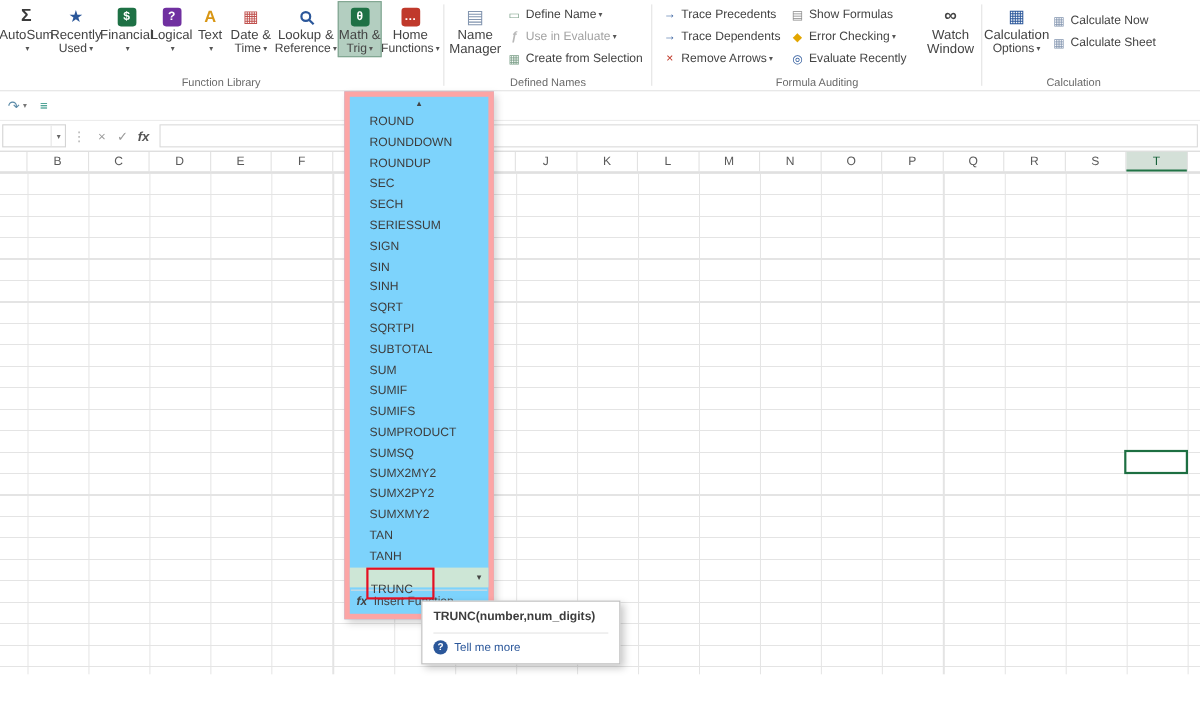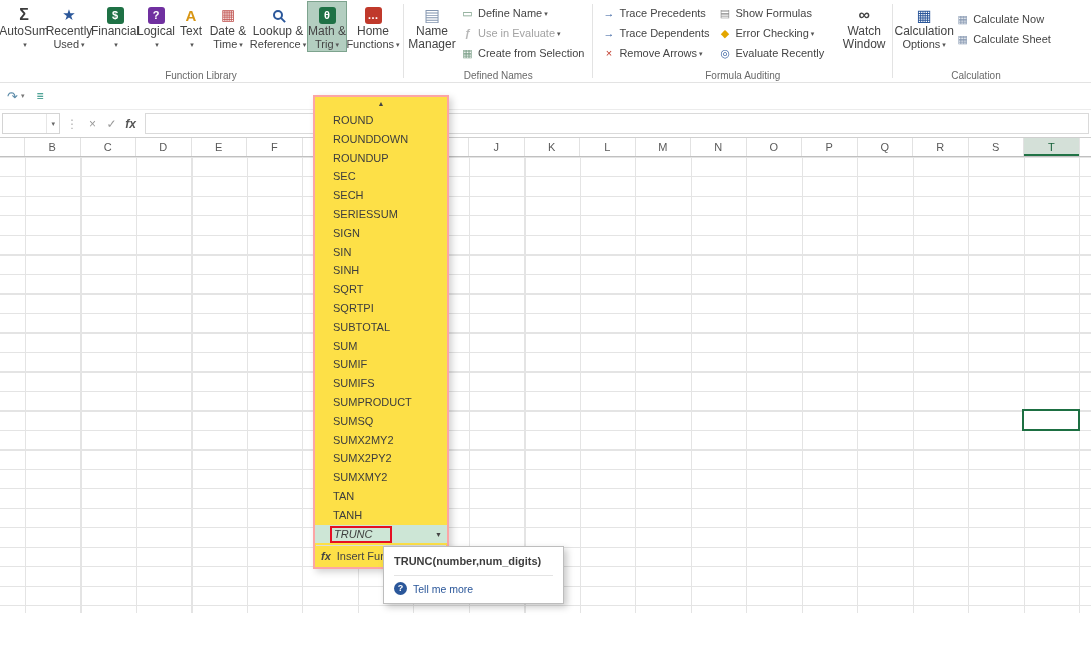--- a/index.html
+++ b/index.html
@@ -87,27 +87,27 @@
   .col.sel { background:#d4e0d8; color:#17613a; box-shadow:inset 0 -2px 0 #217346; }
   .grid { position:relative; height:456px; background-color:#fff;
     background-image:
       repeating-linear-gradient(to right, #e4e4e4 0 1px, transparent 1px 55.5px),
       repeating-linear-gradient(to bottom, #e4e4e4 0 1px, transparent 1px 19.5px);
     background-position: 25px 0, 0 0; }
   .selcell { position:absolute; left:1022px; top:252px; width:58px; height:22px;
              border:2px solid #1d6f42; background:#fff; }
 
   
-  .menu { position:absolute; left:313px; top:95px; width:136px; background:#fde047;
-          border:2px solid #fca5a5; box-shadow:3px 3px 7px rgba(0,0,0,.18); z-index:40; padding-bottom:2px; }
+  .menu { position:absolute; left:313px; top:83px; width:136px; background:#7dd3fc;
+          border:5px solid #fca5a5; box-shadow:3px 3px 7px rgba(0,0,0,.18); z-index:40; padding-bottom:2px; }
   .mstrip { height:14px; line-height:13px; text-align:center; font-size:7px; color:#444; }
   .mi { height:18.8px; line-height:18.8px; font-size:11px; color:#3d3d3d; padding-left:18px; position:relative; white-space:nowrap; }
   .mi.hl { background:#cde6d6; }
-  .redbox { display:inline-block; border:2px solid #e50f23; line-height:13px; padding:0 17px 0 2px;
-            margin-left:-3px; vertical-align:middle; background:transparent;font-style:italic; }
+  .redbox { display:inline-block; border:2px solid #e50f23; line-height:13px; padding:12px 17px 0 2px;
+            margin-left:-3px; vertical-align:middle; background:transparent; }
   .mdown { position:absolute; right:5px; top:1px; font-size:7px; color:#444; }
   .msep { height:1px; background:#dcdcdc; margin:2px 1px 1px; }
   .ifn { height:18px; display:flex; align-items:center; gap:6px; font-size:11px; color:#444; padding-left:6px; }
   .fxi { font-style:italic; font-weight:bold; font-size:11px; color:#444; }
 
   
   .tip { position:absolute; left:383px; top:546px; width:181px; background:#fff;
          border:1px solid #bdbdbd; box-shadow:3px 3px 7px rgba(0,0,0,.22); z-index:60; padding:8px 10px 8px; }
   .tip-title { font-size:11px; font-weight:bold; color:#3d3d3d; white-space:nowrap; }
   .tip-body { margin-top:9px; }

